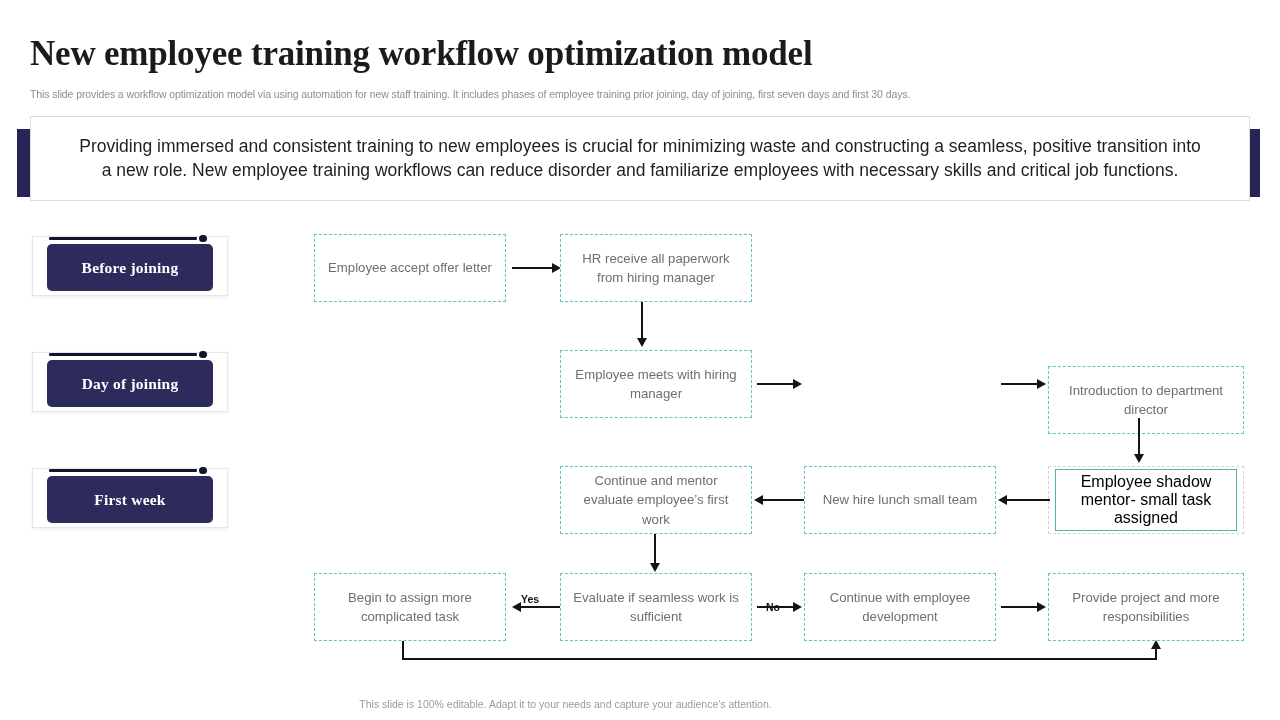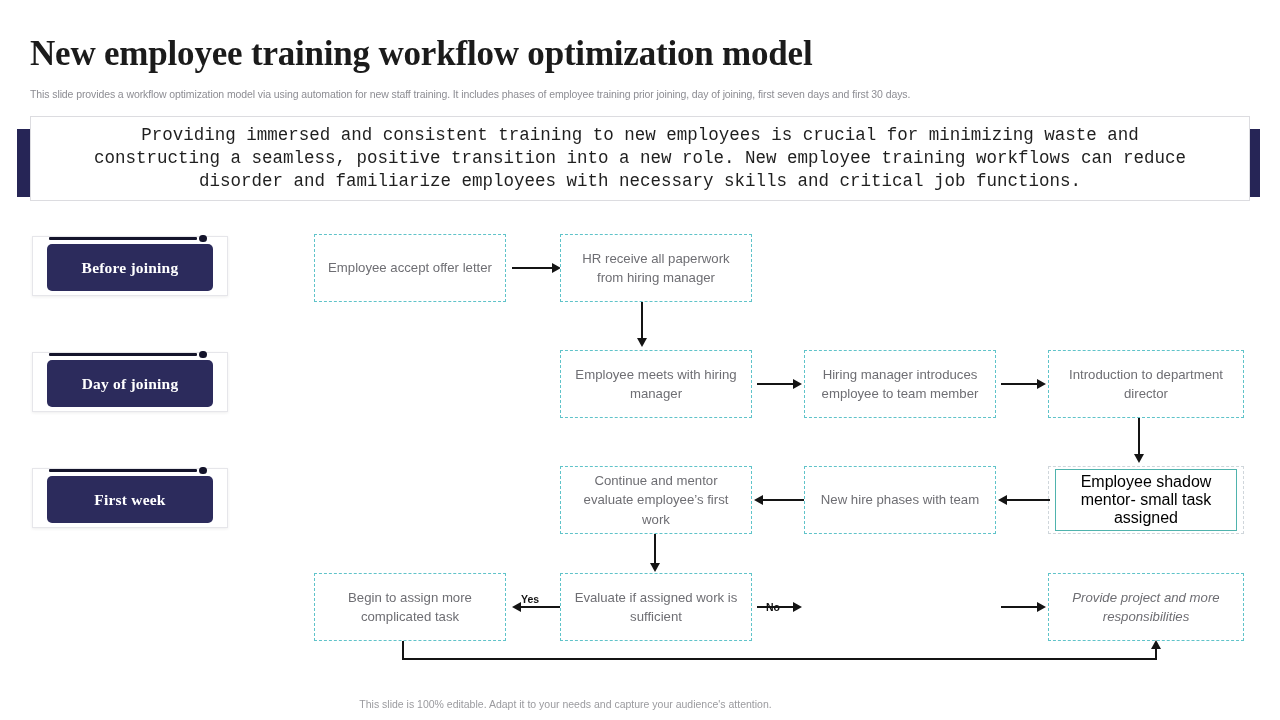--- a/index.html
+++ b/index.html
@@ -33,21 +33,21 @@
   .callout-bar-right {
     position: absolute; left: 1243px; top: 13px; width: 17px; height: 68px;
     background: #262556;
   }
   .callout-box {
     position: absolute; left: 30px; top: 0px; width: 1220px; height: 85px;
     background: #ffffff; border: 1px solid #dcdce0;
     display: flex; align-items: center; justify-content: center;
   }
   .callout-text {
-    font-family: Liberation Mono, monospace;
+    font-family: Liberation Sans, sans-serif;
     font-size: 17.5px; color: #1f1f1f; text-align: center;
     line-height: 1.33; padding: 0 14px; max-width: 1150px;
   }
 
   
   .phase-card { position: absolute; width: 196px; height: 68px; }
   .phase-outer {
     position: absolute; left: 0; top: 8px; width: 196px; height: 60px;
     background: #ffffff; border: 1px solid #e6e6ea;
     box-shadow: 0 1px 3px rgba(0,0,0,0.07);
@@ -164,77 +164,77 @@
   <div class="conn v" style="left:641px; top:302px; height:38px;"></div>
   <div class="arrow down" style="left:637px; top:338px;"></div>
 
   <div class="flow-box" style="left:560px; top:350px; width:192px; height:68px;">
     <span class="flow-text">Employee meets with hiring manager</span>
   </div>
 
   <div class="conn h" style="left:757px; top:383px; width:38px;"></div>
   <div class="arrow right" style="left:793px; top:378.5px;"></div>
 
-  <div class="flow-box" style="left:804px; top:350px; width:192px; height:68px;">
-    <span class="flow-text">Hiring manager introduces employee to team member</span>
-  </div>
 
   <div class="conn h" style="left:1001px; top:383px; width:38px;"></div>
   <div class="arrow right" style="left:1037px; top:378.5px;"></div>
 
-  <div class="flow-box" style="left:1048px; top:350px; width:196px; height:68px;">
+  <div class="flow-box" style="left:1048px; top:366px; width:196px; height:68px;">
     <span class="flow-text">Introduction  to department director</span>
   </div>
 
   <div class="conn v" style="left:1138px; top:418px; height:38px;"></div>
   <div class="arrow down" style="left:1134px; top:454px;"></div>
 
   <div class="flow-box highlight-inner" style="left:1048px; top:466px; width:196px; height:68px;"></div>
   <div class="flow-inner-solid" style="left:1055px; top:469px; width:182px; height:62px;">
     <span class="flow-text">Employee shadow mentor- small task assigned</span>
   </div>
 
   <div class="conn h" style="left:1006px; top:499px; width:44px;"></div>
   <div class="arrow left" style="left:998px; top:494.5px;"></div>
 
   <div class="flow-box" style="left:804px; top:466px; width:192px; height:68px;">
-    <span class="flow-text">New hire phases with team</span>
+    <span class="flow-text">New hire lunch small team</span>
   </div>
 
   <div class="conn h" style="left:762px; top:499px; width:42px;"></div>
   <div class="arrow left" style="left:754px; top:494.5px;"></div>
 
   <div class="flow-box" style="left:560px; top:466px; width:192px; height:68px;">
     <span class="flow-text">Continue and mentor evaluate  employee’s first work</span>
   </div>
 
   <div class="conn v" style="left:654px; top:534px; height:32px;"></div>
   <div class="arrow down" style="left:650px; top:563px;"></div>
 
   <div class="flow-box" style="left:560px; top:573px; width:192px; height:68px;">
-    <span class="flow-text">Evaluate if assigned work is sufficient</span>
+    <span class="flow-text">Evaluate if seamless work is sufficient</span>
   </div>
 
   <div class="conn h" style="left:520px; top:606px; width:40px;"></div>
   <div class="arrow left" style="left:512px; top:601.5px;"></div>
   <div class="edge-label" style="left:521px; top:593px;">Yes</div>
 
   <div class="flow-box" style="left:314px; top:573px; width:192px; height:68px;">
     <span class="flow-text">Begin to assign more complicated task</span>
   </div>
 
   <div class="conn h" style="left:757px; top:606px; width:38px;"></div>
   <div class="arrow right" style="left:793px; top:601.5px;"></div>
   <div class="edge-label" style="left:766px; top:593px;margin-top:8px;">No</div>
 
+  <div class="flow-box" style="left:804px; top:573px; width:192px; height:68px;">
+    <span class="flow-text">Continue with employee development</span>
+  </div>
 
   <div class="conn h" style="left:1001px; top:606px; width:38px;"></div>
   <div class="arrow right" style="left:1037px; top:601.5px;"></div>
 
-  <div class="flow-box" style="left:1048px; top:573px; width:196px; height:68px;font-style:italic;">
+  <div class="flow-box" style="left:1048px; top:573px; width:196px; height:68px;">
     <span class="flow-text">Provide project and more responsibilities</span>
   </div>
 
   <div class="conn v" style="left:402px; top:641px; height:18px;"></div>
   <div class="conn h" style="left:402px; top:658px; width:754px;"></div>
   <div class="conn v" style="left:1155px; top:648px; height:12px;"></div>
   <div class="arrow up" style="left:1151px; top:640px;"></div>
 
   <div class="footer-note">This slide is 100% editable. Adapt it to your needs and capture your audience's attention.</div>
 

